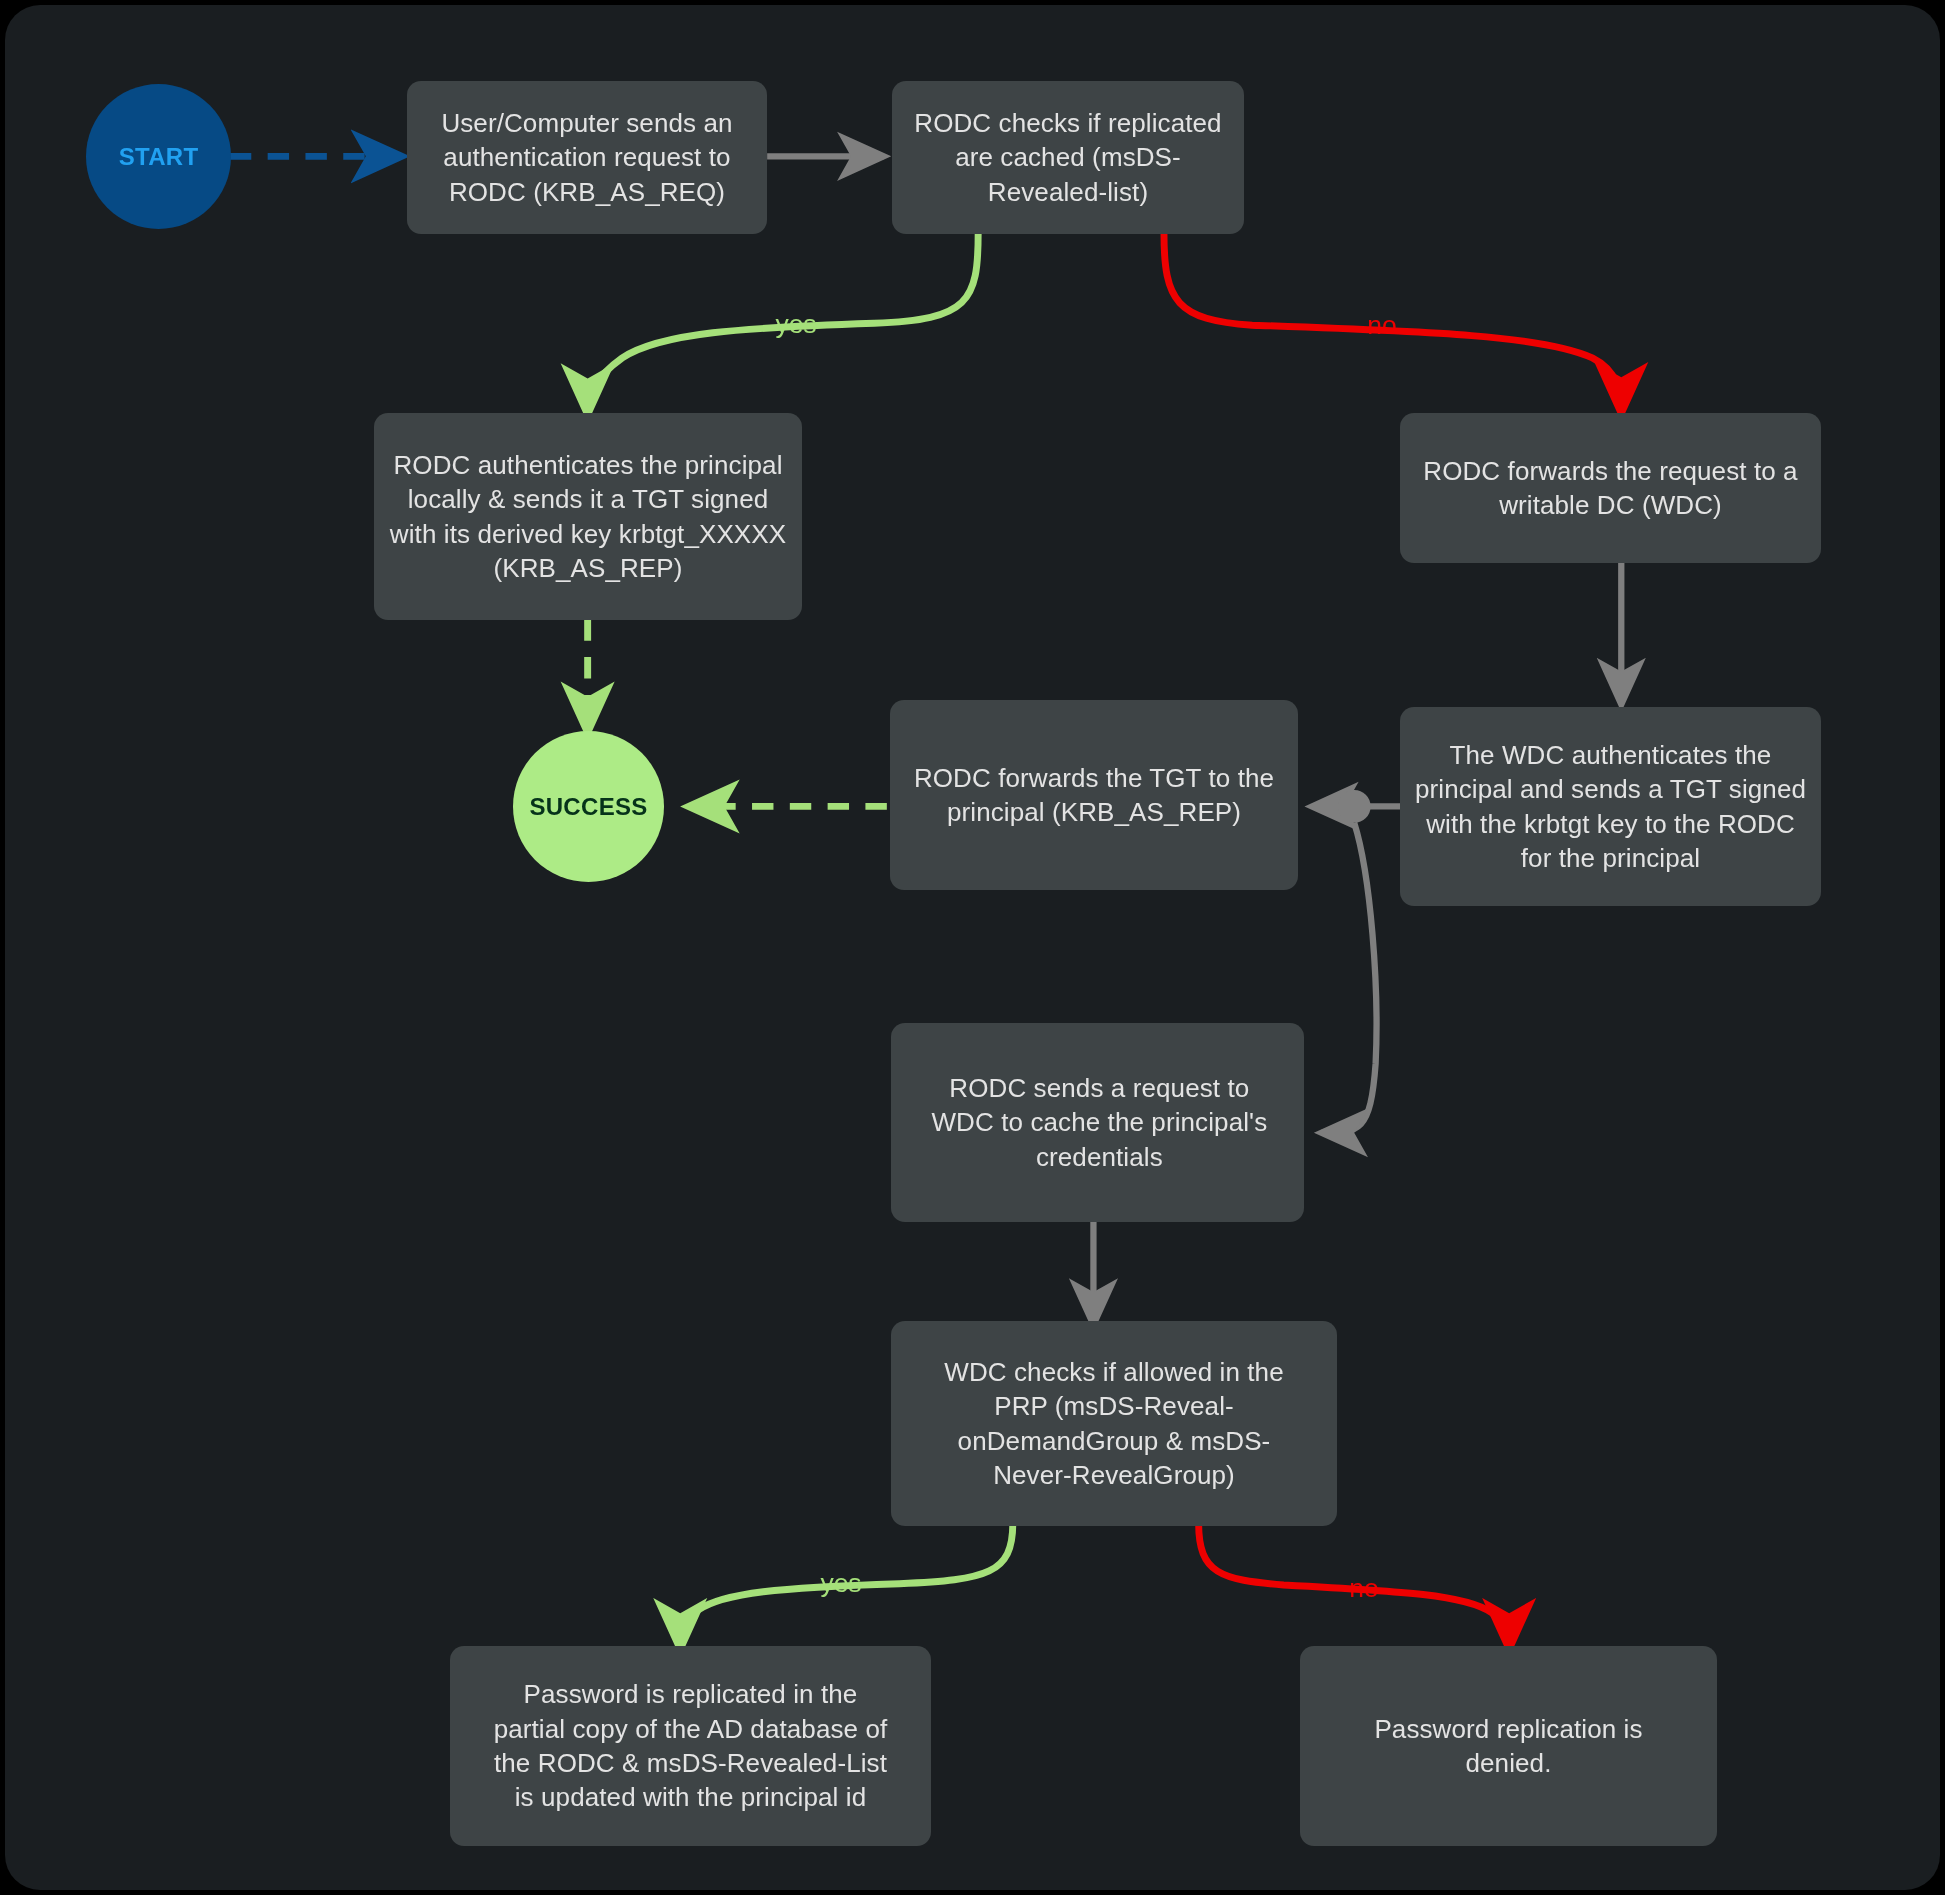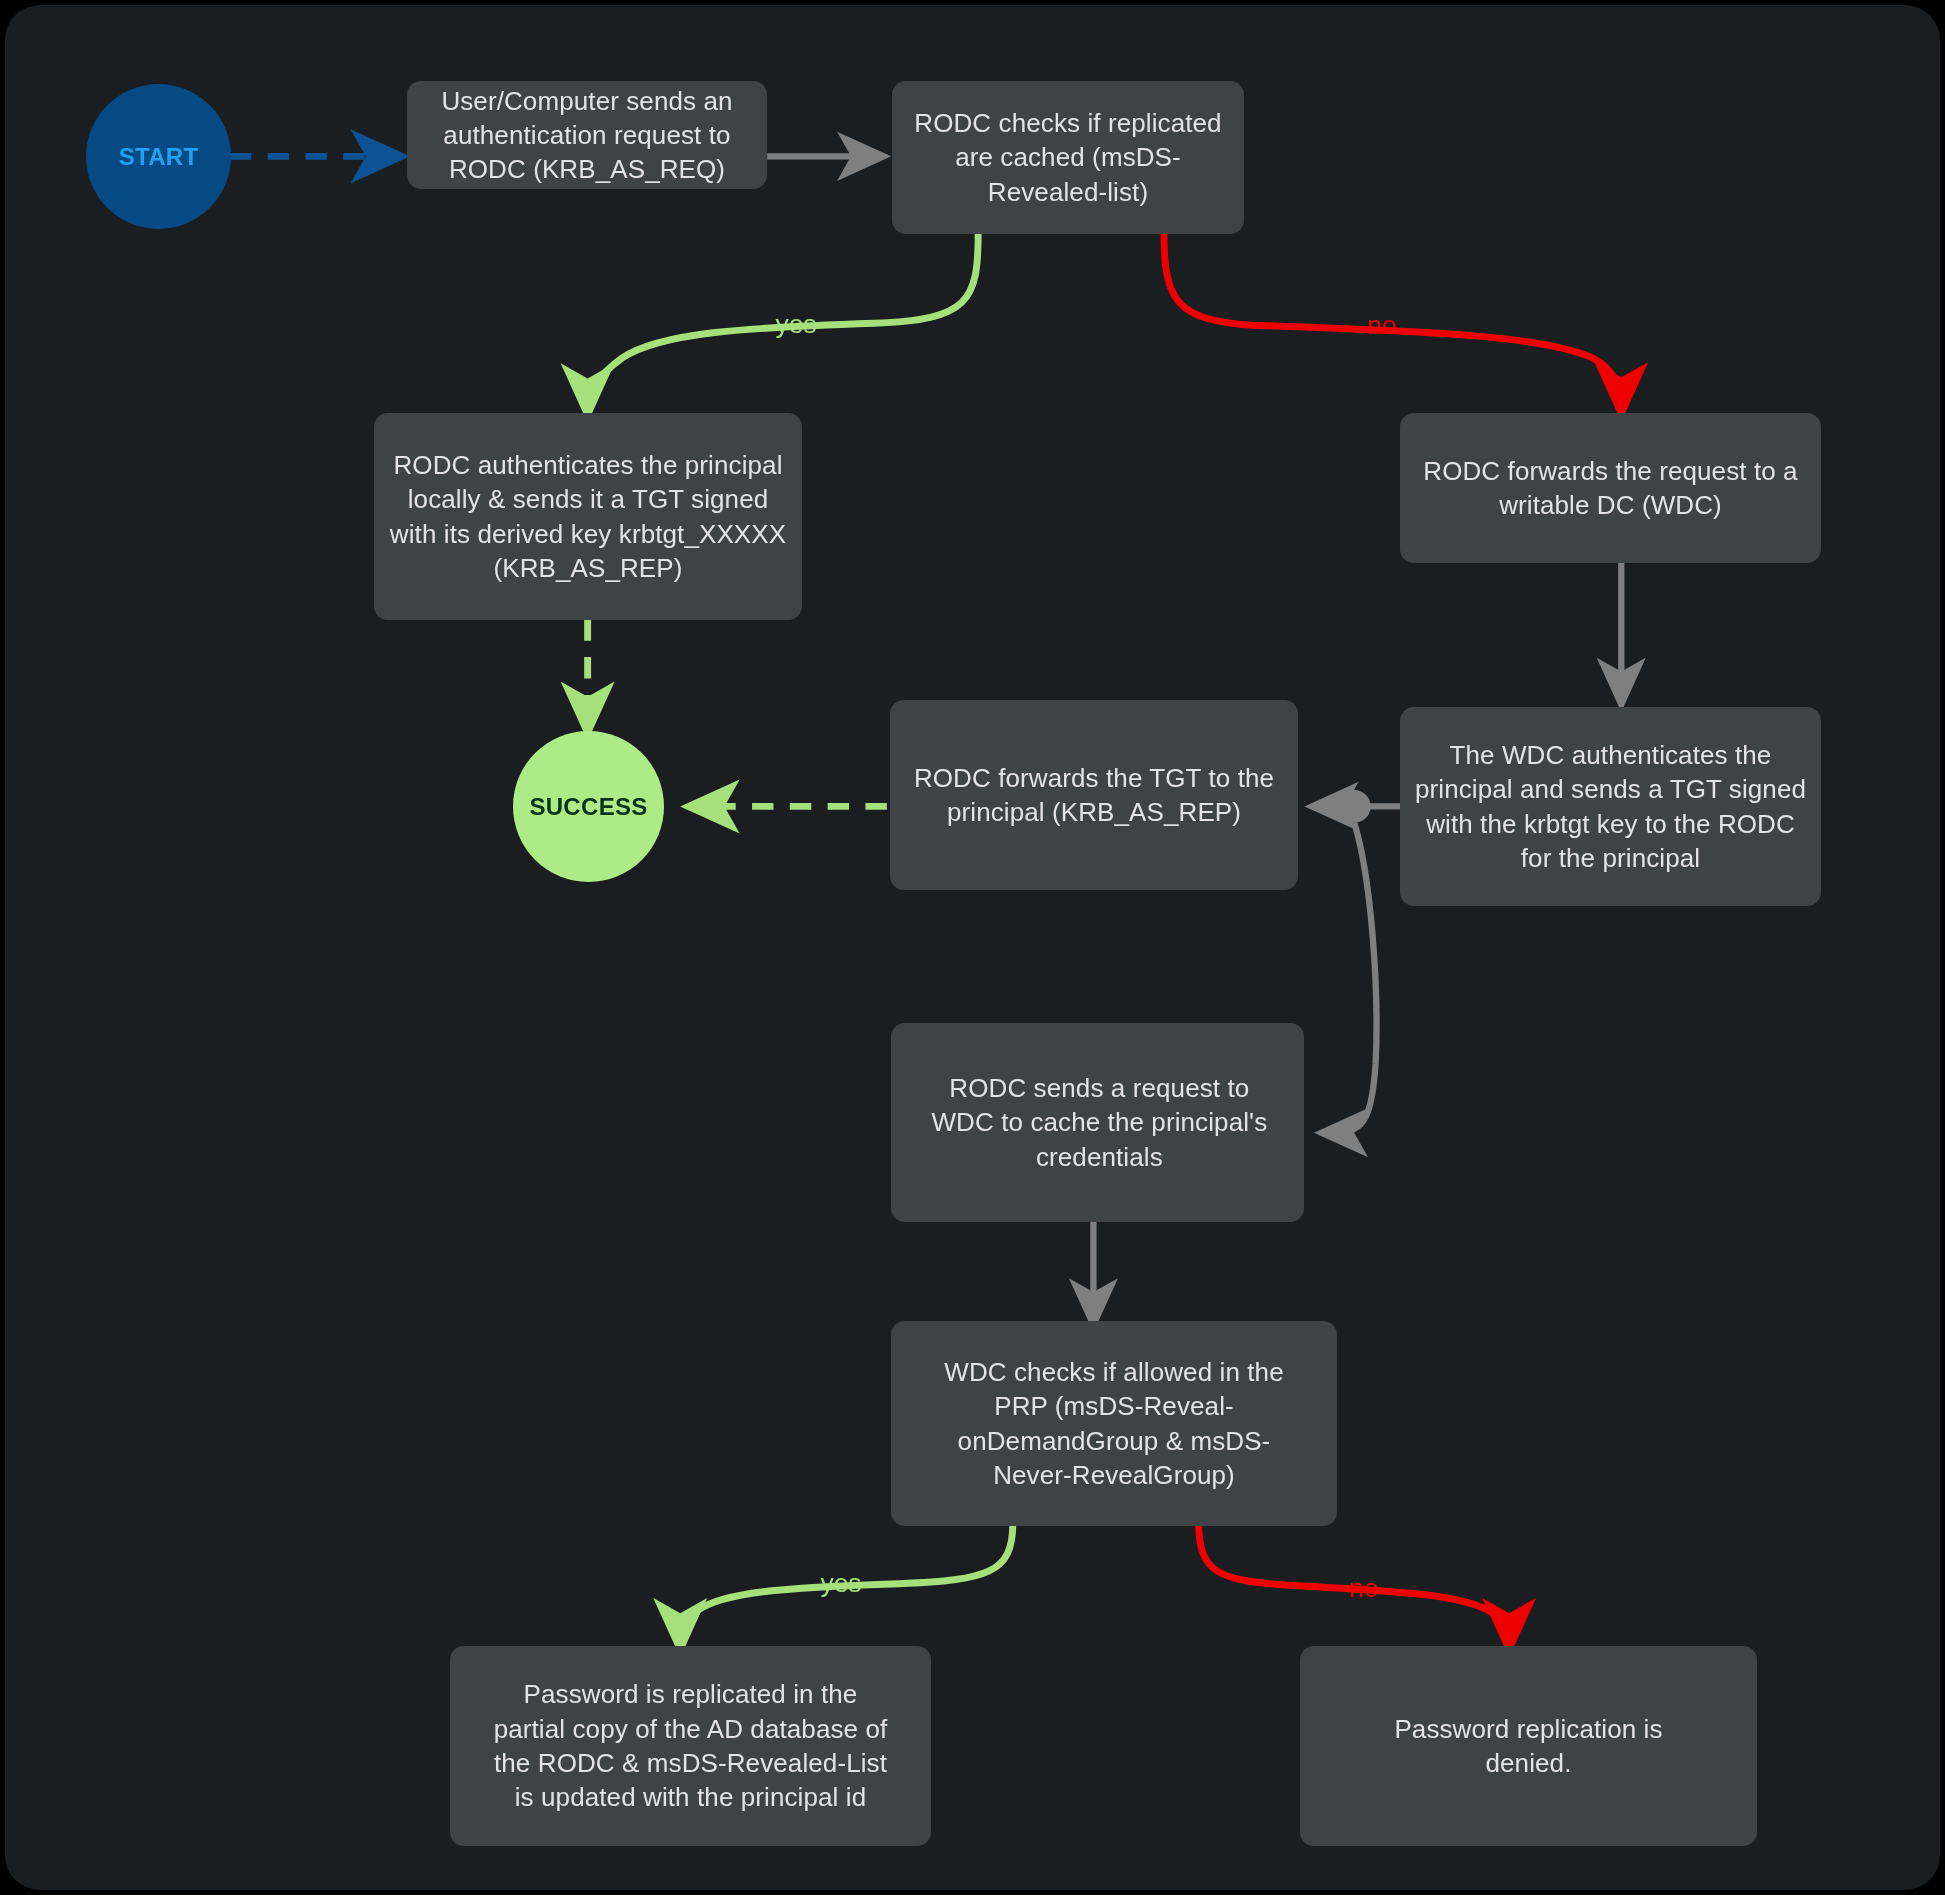--- a/index.html
+++ b/index.html
@@ -117,21 +117,21 @@
 
       <path d="M 1600 2410 C 1600 2490 1560 2500 1420 2506 C 1230 2512 1140 2520 1100 2548 C 1075 2566 1072 2588 1072 2610" fill="none" stroke="#A5E07A" stroke-width="11" marker-end="url(#arrow-green)"></path>
 
       <path d="M 1895 2410 C 1895 2490 1930 2500 2030 2508 C 2220 2518 2320 2524 2360 2552 C 2385 2570 2388 2590 2388 2610" fill="none" stroke="#EE0000" stroke-width="11" marker-end="url(#arrow-red)"></path>
     </svg>
 
     <div class="node-terminal" style="left:81px; top:79px; width:145px; height:145px; background:#064A85;">
       <span class="terminal-text" style="color:#21A1F1;">START</span>
     </div>
 
-    <div class="node-box" style="left:402px; top:76px; width:360px; height:108px;">
+    <div class="node-box" style="left:402px; top:76px; width:360px; height:153px;">
       <span class="node-text">User/Computer sends an
 authentication request to
 RODC (KRB_AS_REQ)</span>
     </div>
 
     <div class="node-box" style="left:887px; top:76px; width:352px; height:153px;">
       <span class="node-text">RODC checks if replicated
 are cached (msDS-
 Revealed-list)</span>
     </div>
@@ -177,21 +177,21 @@
 Never-RevealGroup)</span>
     </div>
 
     <div class="node-box" style="left:445px; top:1641px; width:481px; height:200px;">
       <span class="node-text">Password is replicated in the
 partial copy of the AD database of
 the RODC &amp; msDS-Revealed-List
 is updated with the principal id</span>
     </div>
 
-    <div class="node-box" style="left:1295px; top:1641px; width:457px; height:200px;">
+    <div class="node-box" style="left:1295px; top:1641px; width:417px; height:200px;">
       <span class="node-text">Password replication is
 denied.</span>
     </div>
 
     <span class="edge-label" style="left:791px; top:319px; color:#A5E07A;">yes</span>
     <span class="edge-label" style="left:1377px; top:320px; color:#EE0000;">no</span>
     <span class="edge-label" style="left:836px; top:1578px; color:#A5E07A;">yes</span>
     <span class="edge-label" style="left:1359px; top:1583px; color:#EE0000;">no</span>
 
   </div>

